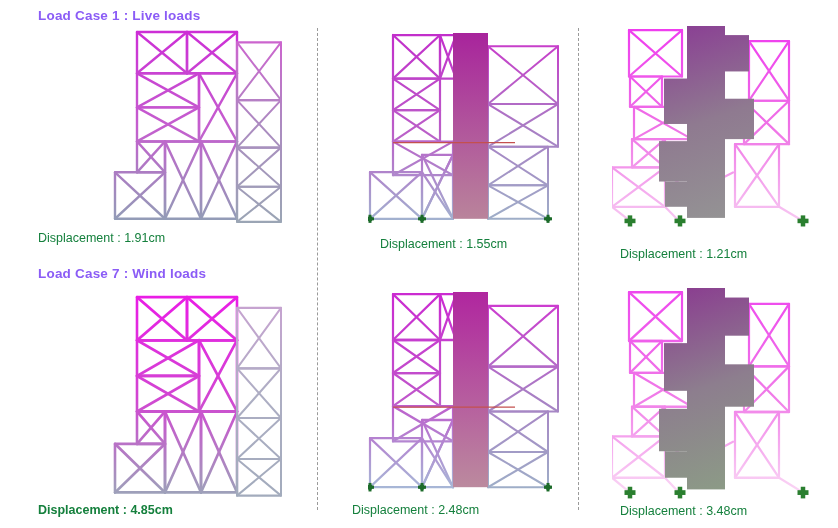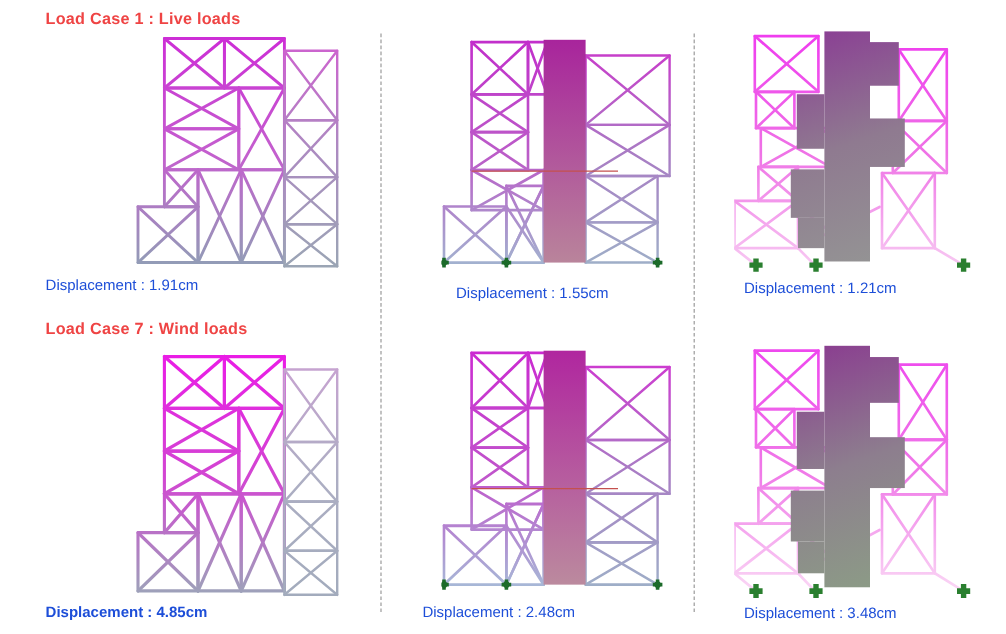--- a/index.html
+++ b/index.html
@@ -3,30 +3,30 @@
 <meta charset="utf-8">
 <style>
   html,body{margin:0;padding:0;}
   body{
     width:838px;height:528px;position:relative;overflow:hidden;
     background:#ffffff;
     font-family:"Liberation Sans", sans-serif;
   }
   .title{
     position:absolute;margin:0;
-    font-size:13.5px;font-weight:bold;color:#ef4444;letter-spacing:.2px;
+    font-size:13.5px;font-weight:bold;color:#8b5cf6;letter-spacing:.2px;
   }
   .title-1{left:38px;top:8px;}
   .title-2{left:38px;top:266px;}
   .lbl{
-    position:absolute;font-size:12.5px;color:#1d4ed8;white-space:nowrap;
+    position:absolute;font-size:12.5px;color:#15803d;white-space:nowrap;
   }
   .lbl-r1c1{left:38px;top:231px;}
   .lbl-r1c2{left:352px;top:237px;margin-left:28px;}
-  .lbl-r1c3{left:620px;top:233px;}
+  .lbl-r1c3{left:620px;top:247px;}
   .lbl-r2c1{left:38px;top:503px;font-weight:bold;}
   .lbl-r2c2{left:352px;top:503px;}
   .lbl-r2c3{left:620px;top:504px;text-align:right;}
   .divider{
     position:absolute;top:28px;height:482px;width:0;
     border-left:1px dashed #9a9a9a;
   }
   .divider-1{left:317px;}
   .divider-2{left:578px;}
   .fig{position:absolute;}

